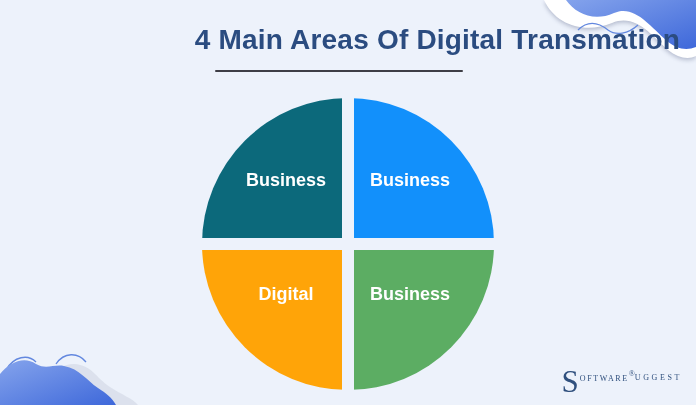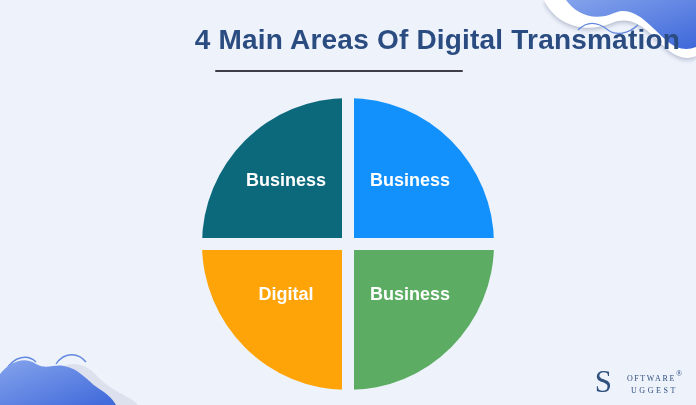--- a/index.html
+++ b/index.html
@@ -33,21 +33,21 @@
   
   .decor-tr{position:absolute;top:0;right:0;}
   .decor-bl{position:absolute;bottom:0;left:0;}
   
   .logo{
     position:absolute;right:14px;bottom:9px;
     display:flex;align-items:flex-start;
     color:#30507E;font-family:"Liberation Serif", serif;
   }
   .logo-s{font-size:31px;line-height:0.95;font-weight:normal;}
-  .logo-col{display:flex;flex-direction:column;margin-left:15px;padding-top:3px;text-align:center;}
+  .logo-col{display:flex;flex-direction:row;margin-left:1px;padding-top:3px;}
   .logo-line{font-variant:small-caps;font-size:12px;line-height:1.05;}
   .logo-line1{letter-spacing:1.6px;}
   .logo-line2{letter-spacing:2.6px;}
   .logo-reg{font-size:8px;vertical-align:super;letter-spacing:0;}
 </style>
 </head>
 <body>
 
 <svg class="decor-tr" width="170" height="75" viewBox="0 0 170 75">
   <defs>

